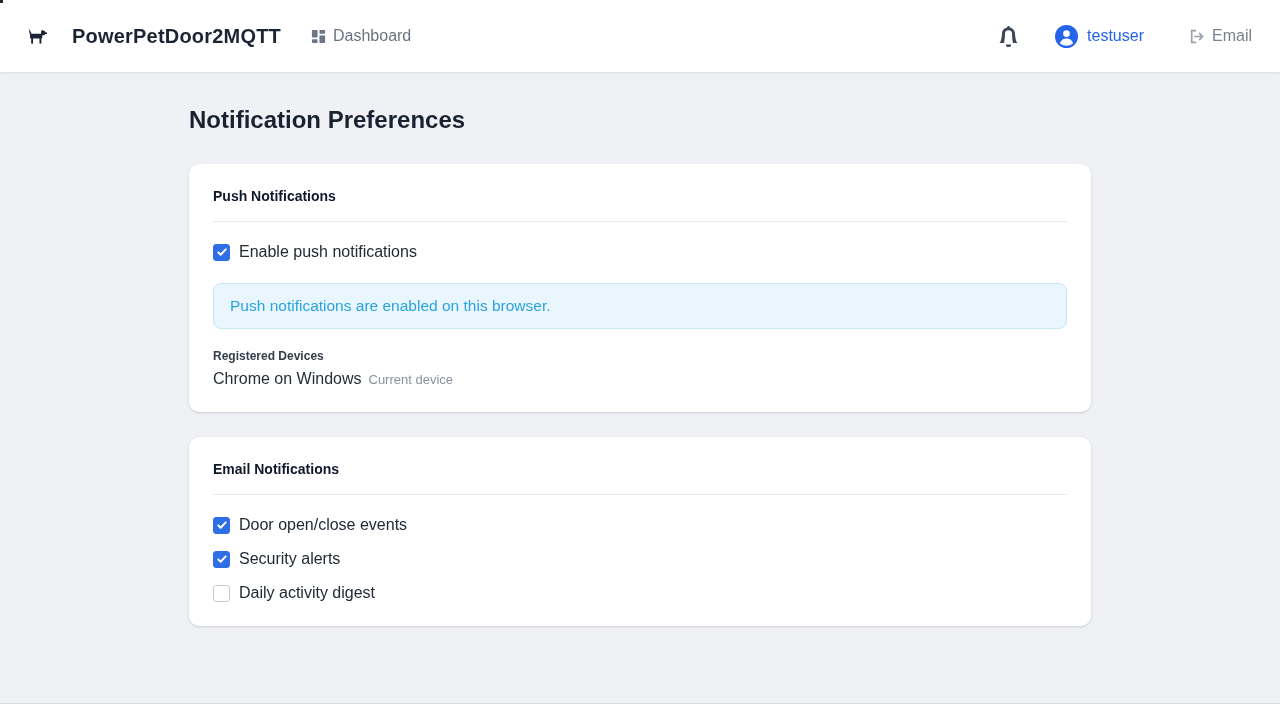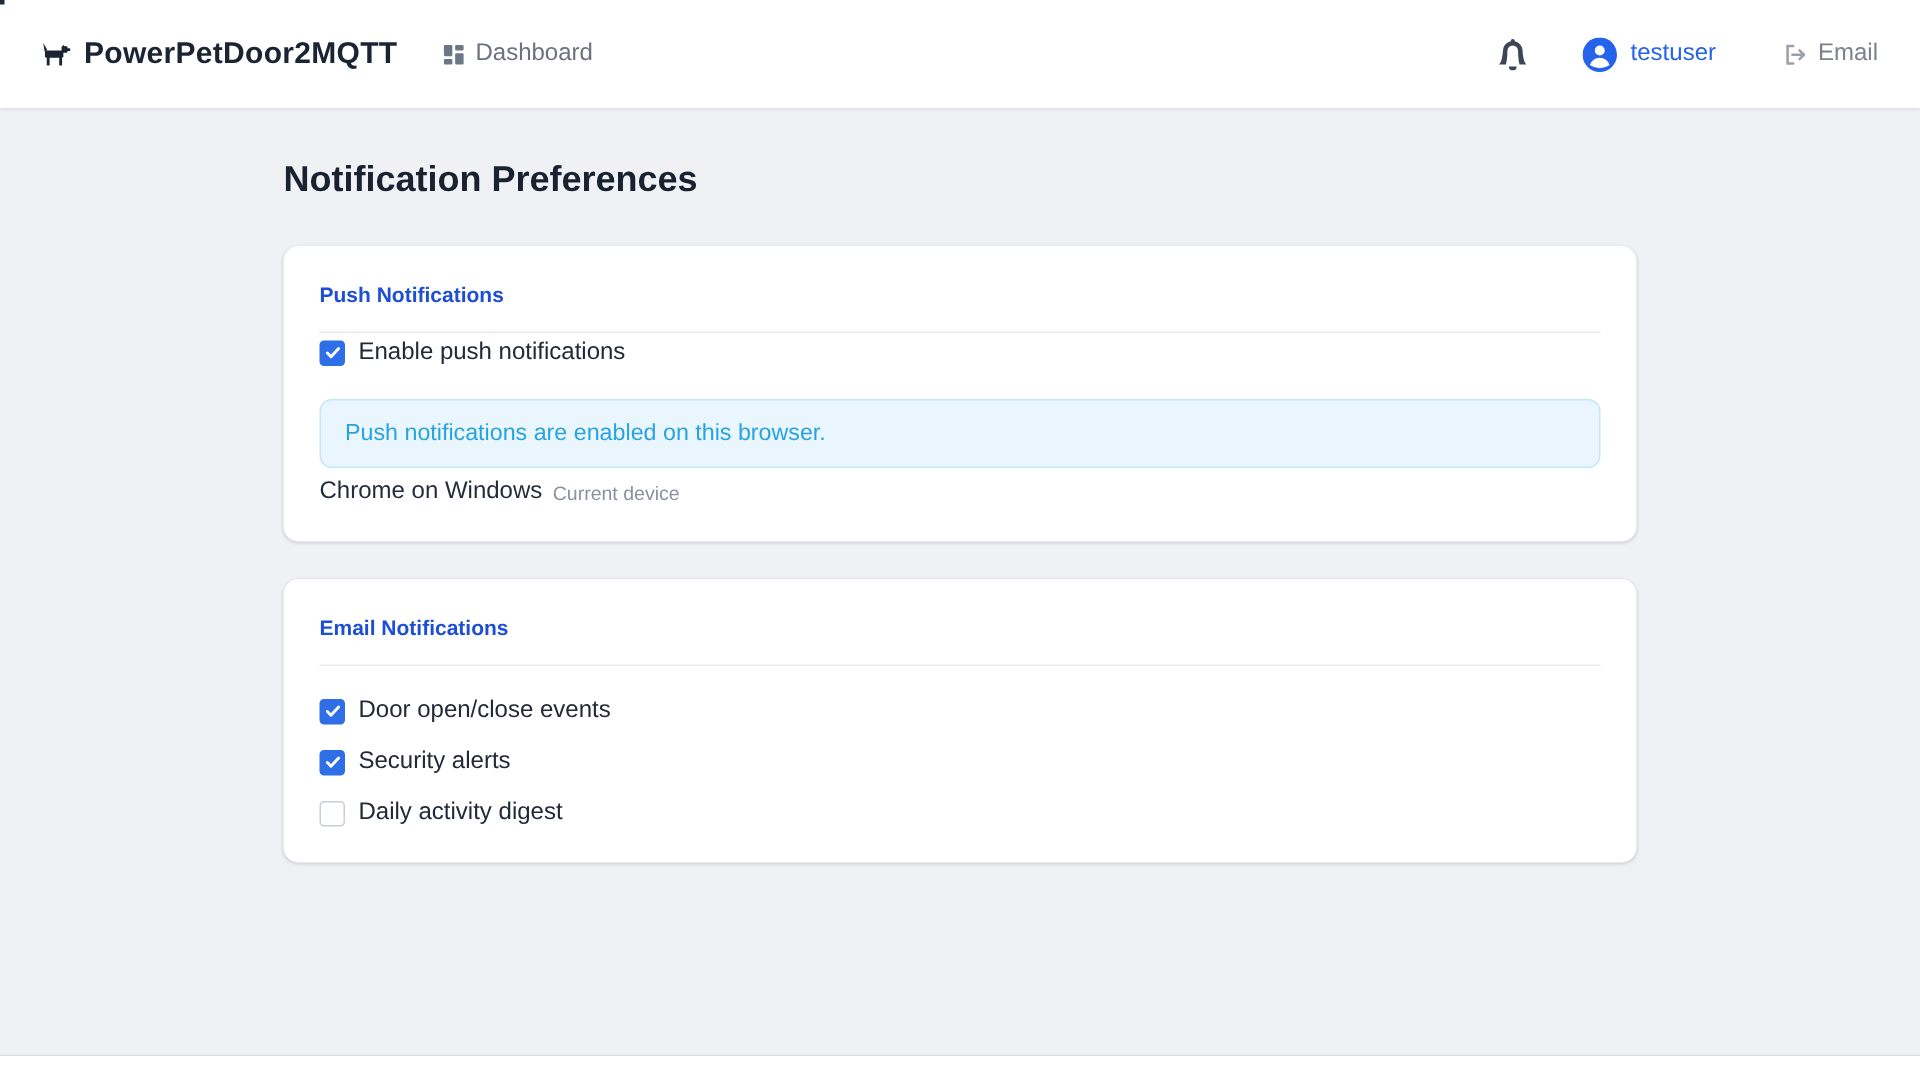--- a/index.html
+++ b/index.html
@@ -23,21 +23,21 @@
     height: 72px;
     background: #ffffff;
     box-shadow: 0 1px 2px rgba(0,0,0,0.09);
     display: flex;
     align-items: center;
     padding: 0 28px;
     flex-shrink: 0;
     position: relative;
     z-index: 10;
   }
-  .brand { display: flex; align-items: center; gap: 9px; }
+  .brand { display: flex; align-items: center; gap: 25px; }
   .brand-title { font-size: 20px; font-weight: 700; color: #1b2433; letter-spacing: .2px; }
   .nav-link {
     display: flex; align-items: center; gap: 7px;
     margin-left: 30px; text-decoration: none;
     color: #6b7280; font-size: 16px; cursor: pointer;
   }
   .nav-spacer { flex: 1; }
   .icon-btn { background: none; border: none; cursor: pointer; display: flex; align-items: center; }
   .bell-btn { margin-right: 36px; }
   .user-link {
@@ -53,25 +53,25 @@
   .container { width: 902px; margin: 0 auto; }
   h1.page-title { font-size: 24px; font-weight: 700; color: #192231; margin-top: 34px; }
   .card {
     background: #ffffff;
     border-radius: 10px;
     box-shadow: 0 1px 3px rgba(16,24,40,0.10), 0 1px 2px rgba(16,24,40,0.06);
     padding: 24px;
     margin-top: 30px;
   }
   .card + .card { margin-top: 25px; }
-  .card h2 { font-size: 14px; font-weight: 700; color: #1d4ed8; }
+  .card h2 { font-size: 14px; font-weight: 700; color: #0f172a; }
   .card .divider { border: none; border-top: 1px solid #e7e9ec; margin-top: 17px; }
   
   .check-row { display: flex; align-items: center; gap: 9px; cursor: pointer; width: max-content; }
-  .push-row { margin-top: 4px; }
+  .push-row { margin-top: 21px; }
   #email-options .check-row { margin-top: 16px; }
   #email-options .check-row:first-child { margin-top: 21px; }
   .cb {
     width: 17px; height: 17px; border-radius: 3px; flex-shrink: 0;
     background: #ffffff; border: 1px solid #c9ced6;
     display: inline-flex; align-items: center; justify-content: center;
   }
   .cb svg { visibility: hidden; }
   .cb.checked { background: #2e6fe8; border-color: #2e6fe8; }
   .cb.checked svg { visibility: visible; }
@@ -177,20 +177,21 @@
         <span class="cb checked">
           <svg width="12" height="12" viewBox="0 0 16 16" fill="none" stroke="#ffffff" stroke-width="2.6" stroke-linecap="round" stroke-linejoin="round">
               <path d="M3 8.5l3.2 3.2L13 4.5"></path>
             </svg>
         </span>
         <span class="cb-label">Enable push notifications</span>
       </label>
 
       <div class="alert-info">Push notifications are enabled on this browser.</div>
 
+      <div class="devices-label">Registered Devices</div>
       <div class="device-row">
         <span class="device-name">Chrome on Windows</span>
         <span class="device-current">Current device</span>
       </div>
     </section>
 
     <section class="card">
       <h2>Email Notifications</h2>
       <hr class="divider">
       <div id="email-options">

